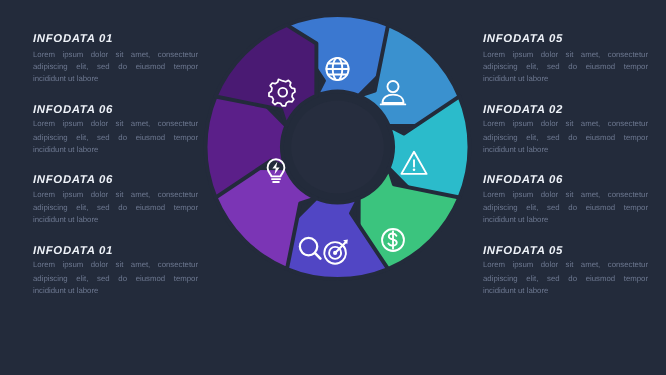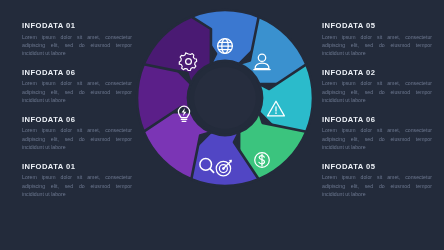--- a/index.html
+++ b/index.html
@@ -11,21 +11,21 @@
   }
   .canvas{position:relative;width:444px;height:250px;}
 
   .col{position:absolute;top:22px;width:110px;}
   .col-left{left:22px;text-align:left;}
   .col-right{right:12px;text-align:left;margin-left:14px;}
 
   .item{margin-bottom:11px;}
   .item-title{
     font-size:7.6px;font-weight:bold;letter-spacing:.45px;
-    color:#eef2f8;margin:0 0 3px 0;line-height:1;
+    color:#eef2f8;margin:0 0 3px 0;line-height:1;font-style:italic;
   }
   .item-body{
     font-size:5.2px;line-height:1.62;color:#6d7890;
     margin:0;text-align:justify;
   }
 
   .wheel{
     position:absolute;left:137px;top:10px;
     width:176px;height:176px;
   }

